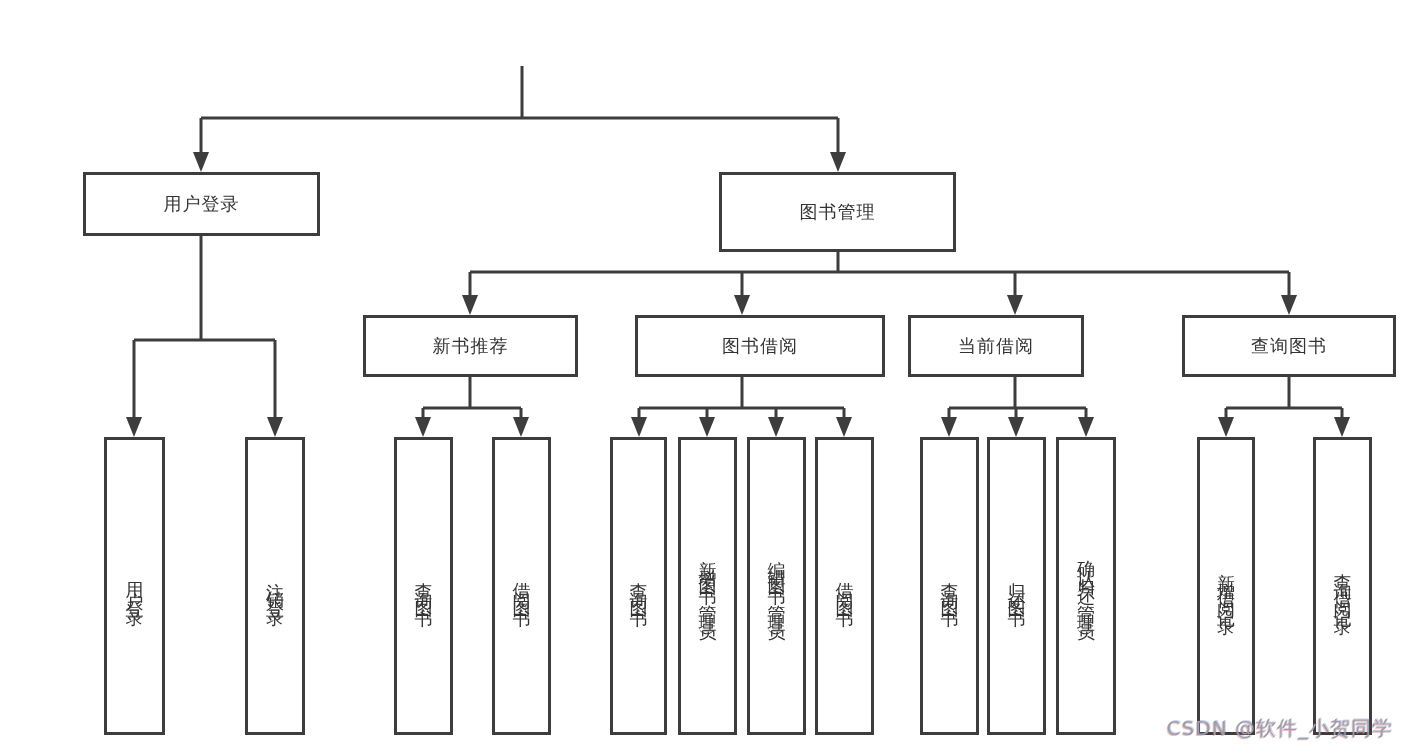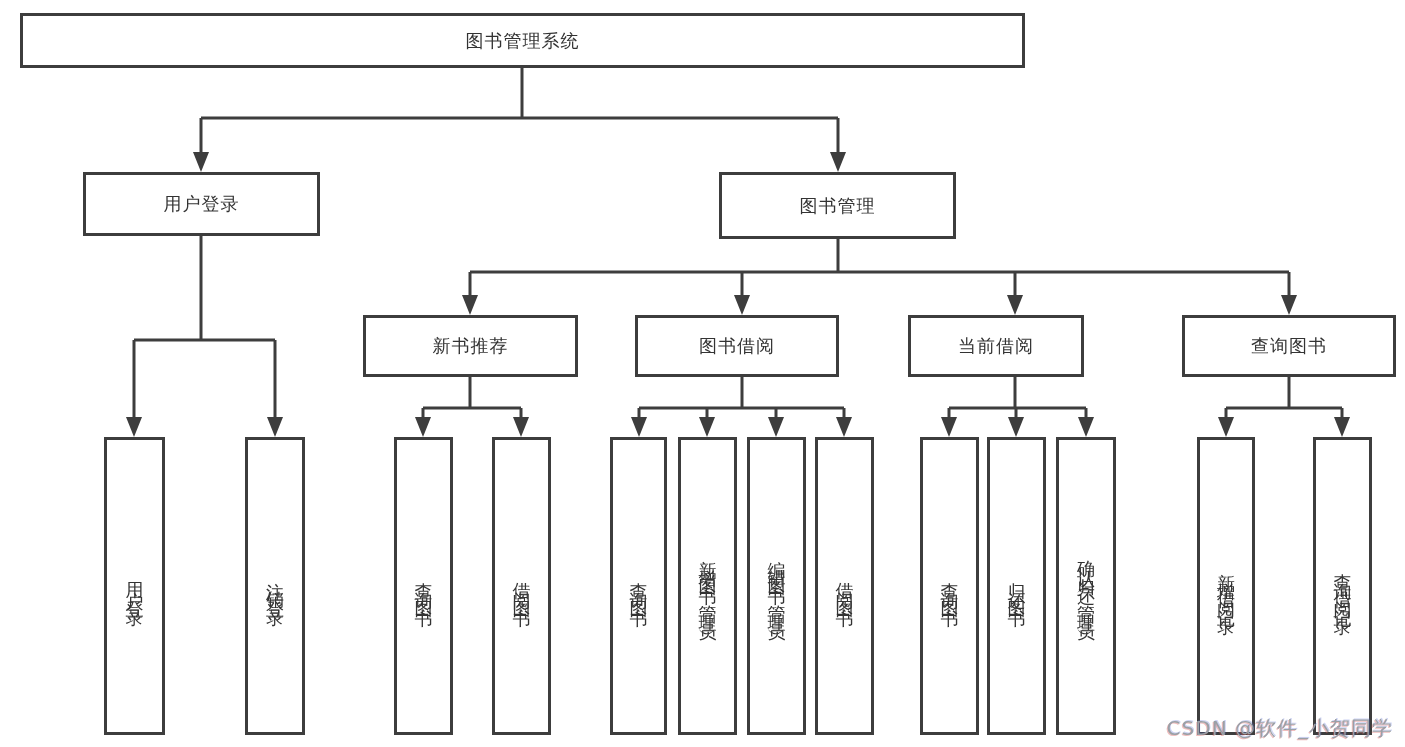--- a/index.html
+++ b/index.html
@@ -121,35 +121,32 @@
       <use href="#ah" x="776" y="437"></use>
       <use href="#ah" x="844" y="437"></use>
       <use href="#ah" x="949" y="437"></use>
       <use href="#ah" x="1016" y="437"></use>
       <use href="#ah" x="1086" y="437"></use>
       <use href="#ah" x="1226" y="437"></use>
       <use href="#ah" x="1342" y="437"></use>
     </g>
   </svg>
 
-  <div class="node hnode" style="left:20px;top:13px;width:1005px;height:55px">
-    <span>图书管理系统</span>
-  </div>
 
   <div class="node hnode" style="left:83px;top:172px;width:237px;height:64px">
     <span>用户登录</span>
   </div>
-  <div class="node hnode" style="left:719px;top:172px;width:237px;height:67px">
+  <div class="node hnode" style="left:719px;top:172px;width:237px;height:80px">
     <span>图书管理</span>
   </div>
 
   <div class="node hnode" style="left:363px;top:315px;width:215px;height:62px">
     <span>新书推荐</span>
   </div>
-  <div class="node hnode" style="left:635px;top:315px;width:204px;height:62px">
+  <div class="node hnode" style="left:635px;top:315px;width:250px;height:62px">
     <span>图书借阅</span>
   </div>
   <div class="node hnode" style="left:908px;top:315px;width:176px;height:62px">
     <span>当前借阅</span>
   </div>
   <div class="node hnode" style="left:1182px;top:315px;width:214px;height:62px">
     <span>查询图书</span>
   </div>
 
   <div class="node vnode" style="left:104px;top:437px;width:61px;height:298px">

